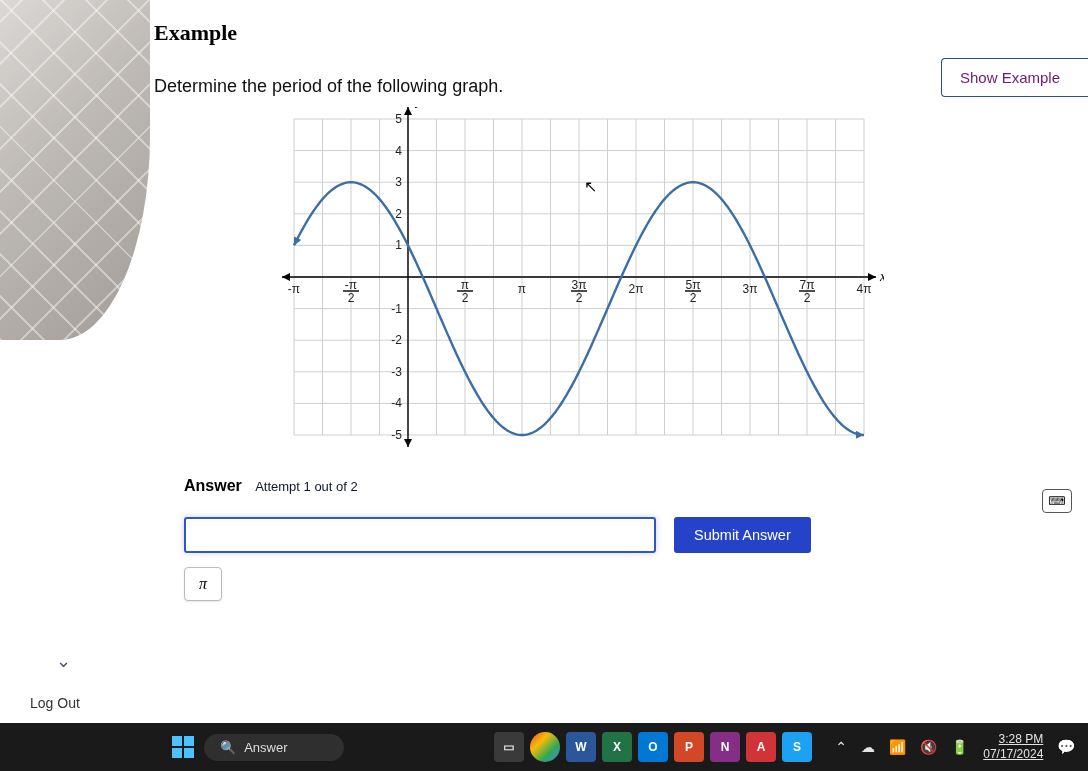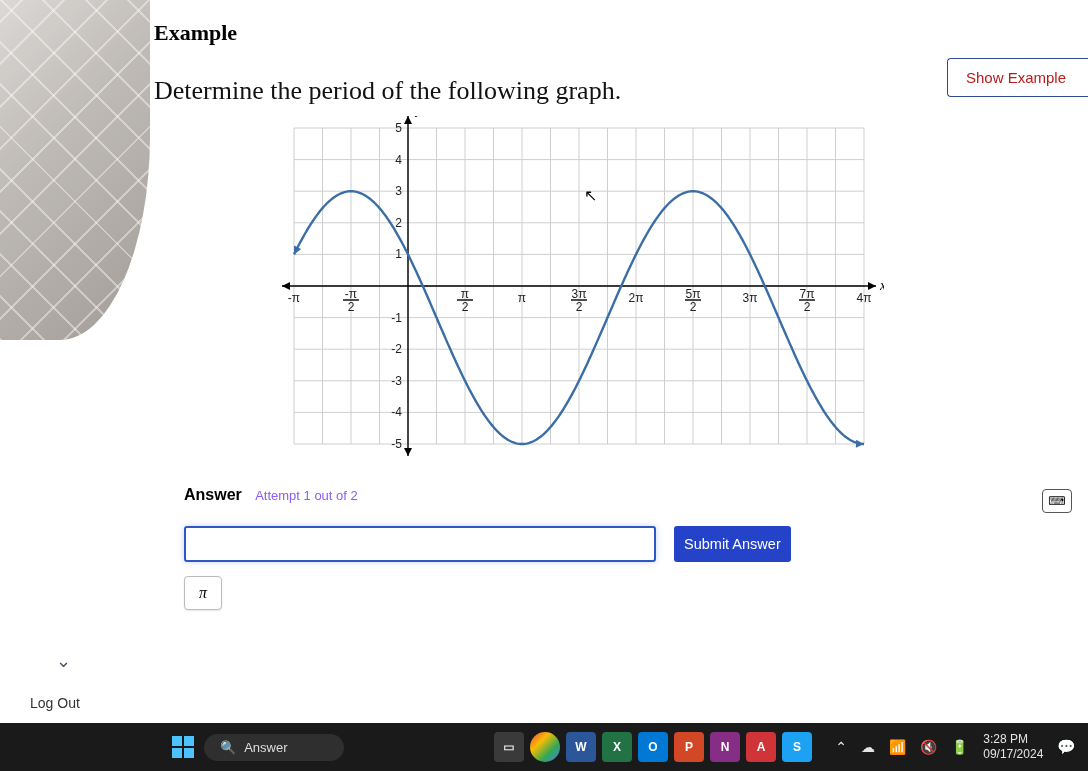--- a/index.html
+++ b/index.html
@@ -31,60 +31,60 @@
   .logout { position:absolute; bottom: 60px; left: 30px; font-family: -apple-system, 'Segoe UI', sans-serif; font-size:14px; color:#333; }
   .main {
     position: absolute; left: 148px; top: 0; right: 0; bottom: 48px;
     padding: 20px 0 20px 6px;
   }
   .question-header {
     font-family: 'Times New Roman', serif; font-size: 22px; font-weight: bold;
     margin-bottom: 30px; color:#000;
   }
   .question-text {
-    font-family: Liberation Serif, serif; font-size: 26px;
+    font-family: Liberation Sans, sans-serif; font-size: 18px;
     margin-bottom: 10px; color:#111;
   }
   .show-example {
     position: absolute; top: 58px; right: 0;
     border: 1px solid #2f4b8f; border-right: none;
-    padding: 10px 22px 10px 18px;
+    padding: 10px 28px 10px 18px;
     font-family: -apple-system, 'Segoe UI', sans-serif;
-    font-size: 15px; color: #b91c1c;
+    font-size: 15px; color: #701a75;
     background:#fff;
     border-radius: 4px 0 0 4px;
   }
   .graph-wrap { width: 620px; height: 340px; margin: 6px 0 0 110px; position: relative; }
   svg.graph { width: 100%; height: 100%; }
   .axis { stroke:#000; stroke-width:1.4; }
   .grid { stroke:#cfcfcf; stroke-width:1; }
   .curve { stroke:#3b6ea5; stroke-width:2.4; fill:none; }
   .tick-label { font: 12px/1 -apple-system, sans-serif; fill:#222; }
   .ylabel, .xlabel { font: italic 14px Georgia; fill:#000; }
   .cursor { position:absolute; left: 320px; top: 70px; font-size:16px; }
   .answer-section { margin-top: 30px; }
   .answer-header { font-family: sans-serif; font-size: 16px; margin-left: 30px; }
   .answer-header b { font-weight: bold; }
-  .attempt { color:#8b5cf6; font-size:13px; }
+  .attempt { color:#0f172a; font-size:13px; }
   .answer-row {
     display:flex; align-items:center; gap:18px;
     margin: 22px 0 0 30px;
   }
   .answer-input {
     width: 472px; height: 36px;
     border: 2px solid #2f57c4;
     border-radius: 3px;
     padding: 0 8px;
     font-size: 16px;
     outline: none;
     box-shadow: 0 0 6px rgba(47,87,196,0.25);
   }
   .submit-btn {
     background:#2443c9; color:#fff; border:none;
-    padding: 10px 10px; border-radius: 3px;
+    padding: 10px 20px; border-radius: 3px;
     font-family: -apple-system, sans-serif; font-size: 14.5px;
     cursor:pointer;
   }
   .pi-btn {
     width: 38px; height: 34px;
     border: 1px solid #bbb; border-radius: 4px;
     background:#fff;
     display:flex; align-items:center; justify-content:center;
     margin: 14px 0 0 30px;
     box-shadow: 0 1px 2px rgba(0,0,0,0.1);
@@ -130,21 +130,21 @@
     width:30px; height:30px; border-radius:4px;
     display:flex; align-items:center; justify-content:center;
     font-size:12px; font-weight:bold;
     font-family: sans-serif;
   }
   .taskbar .right {
     margin-left:auto; display:flex; align-items:center; gap:14px;
     font-size:12px;
   }
   .tray-icon { font-size:14px; }
-  .datetime { text-align:left; line-height:1.25; }
+  .datetime { text-align:right; line-height:1.25;text-decoration:underline; }
   .bell { font-size:15px; }
 </style>
 </head>
 <body>
 
 <div class="reflection"></div>
 
 <span class="logout">Log Out</span>
 <div class="sidebar" style="top: 636px; bottom:auto; left:46px;">
   <span class="chevron">⌄</span>
@@ -296,17 +296,17 @@
     <div class="app-icon" style="background:#1da1f2;color:#fff;">S</div>
   </div>
   <div class="right">
     <span class="tray-icon">⌃</span>
     <span class="tray-icon">☁</span>
     <span class="tray-icon">📶</span>
     <span class="tray-icon">🔇</span>
     <span class="tray-icon">🔋</span>
     <div class="datetime">
       <div>3:28 PM</div>
-      <div>09/17/2024</div>
+      <div>07/17/2024</div>
     </div>
     <span class="bell">💬</span>
   </div>
 </div>
 
 </body></html>

